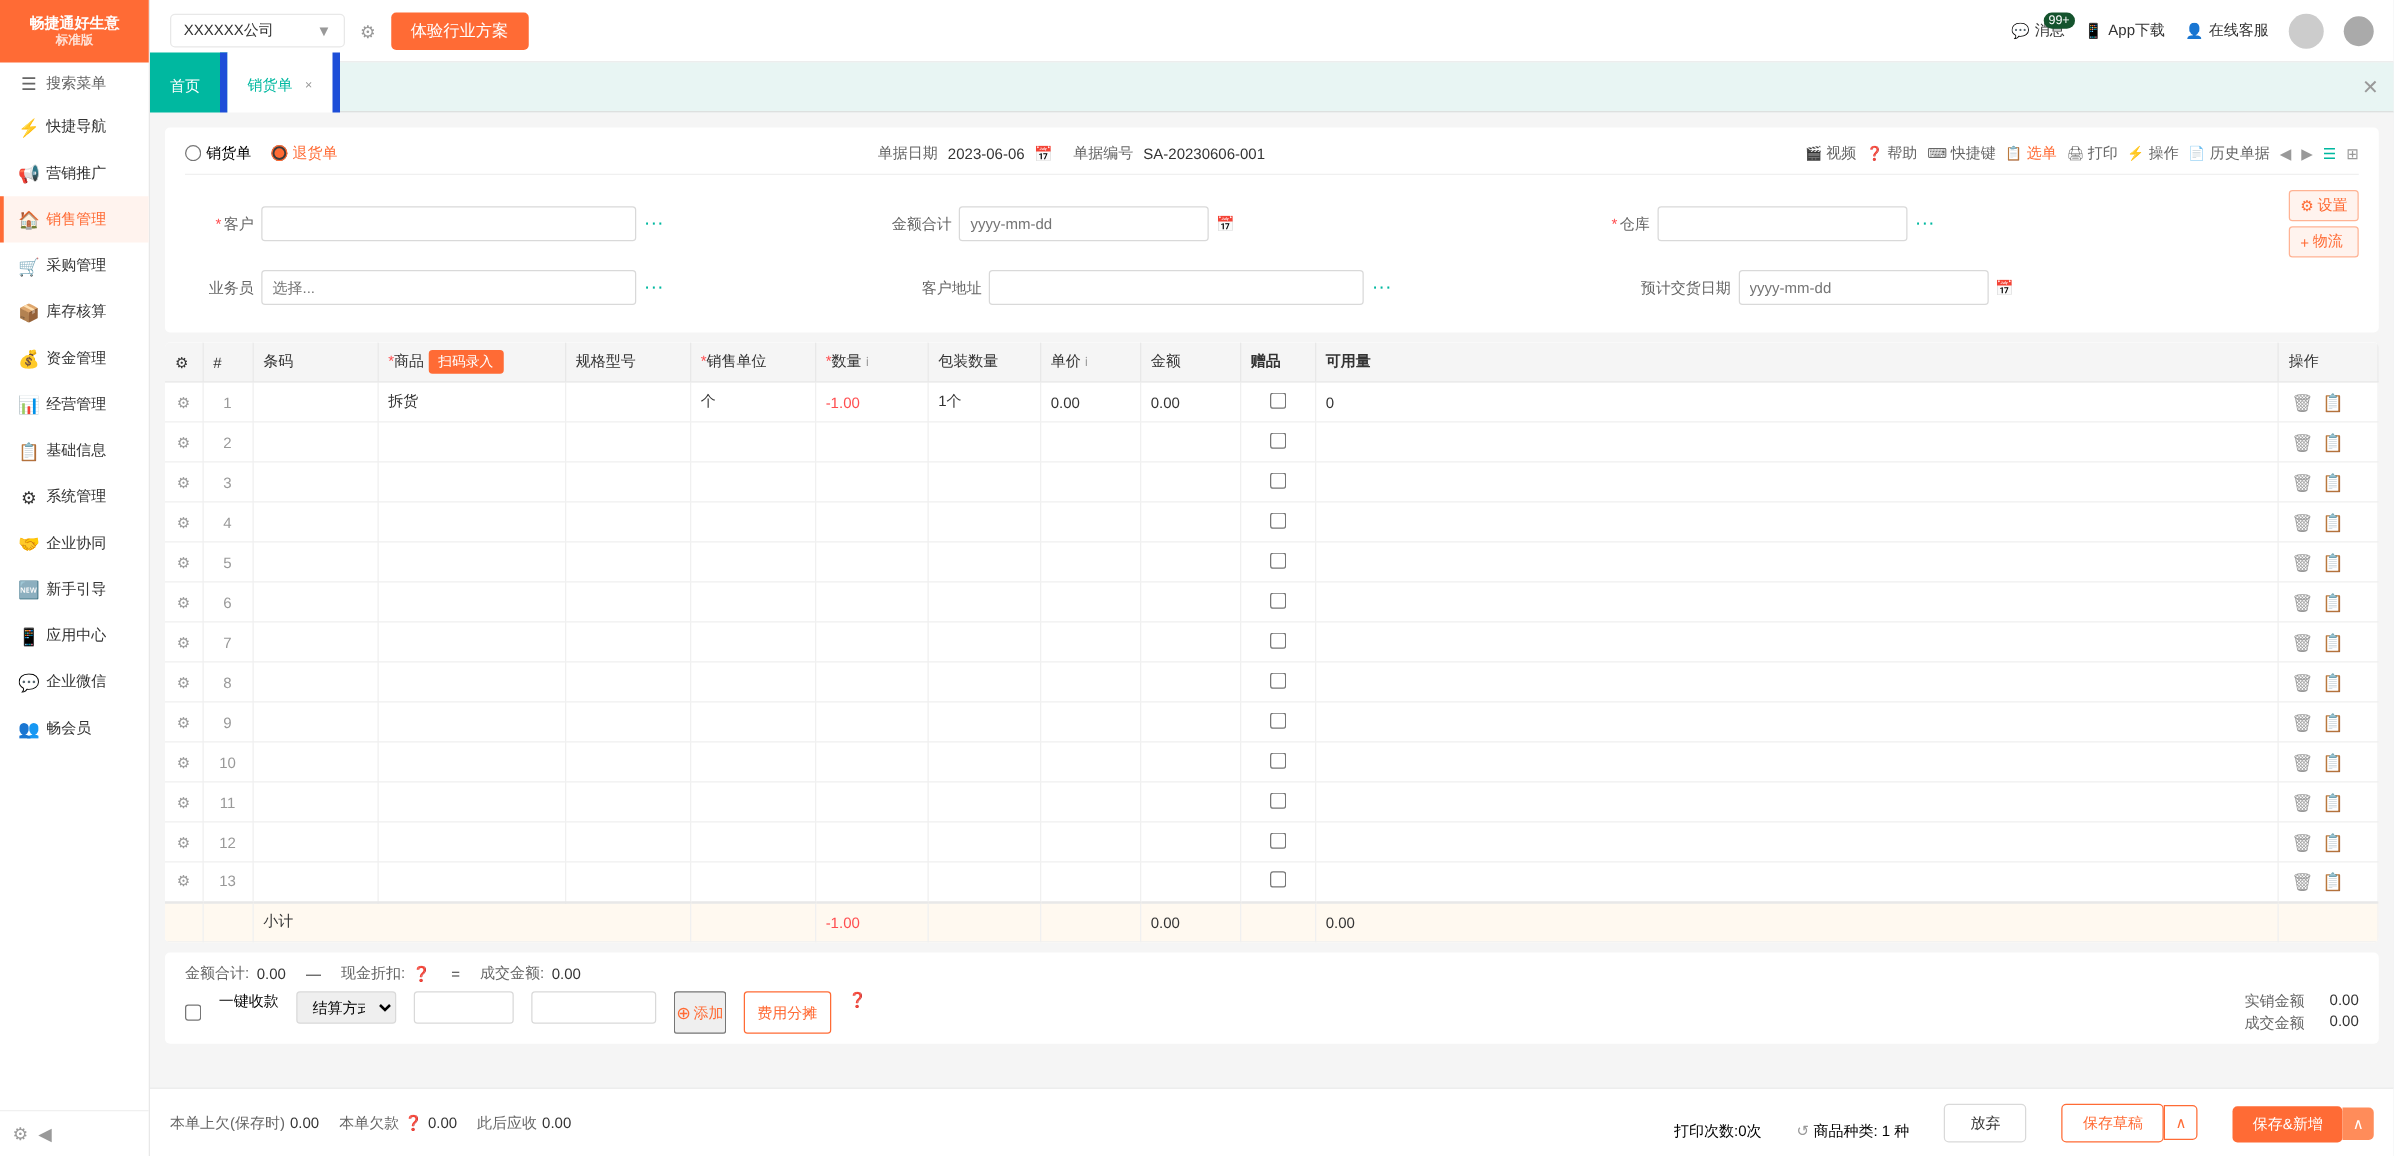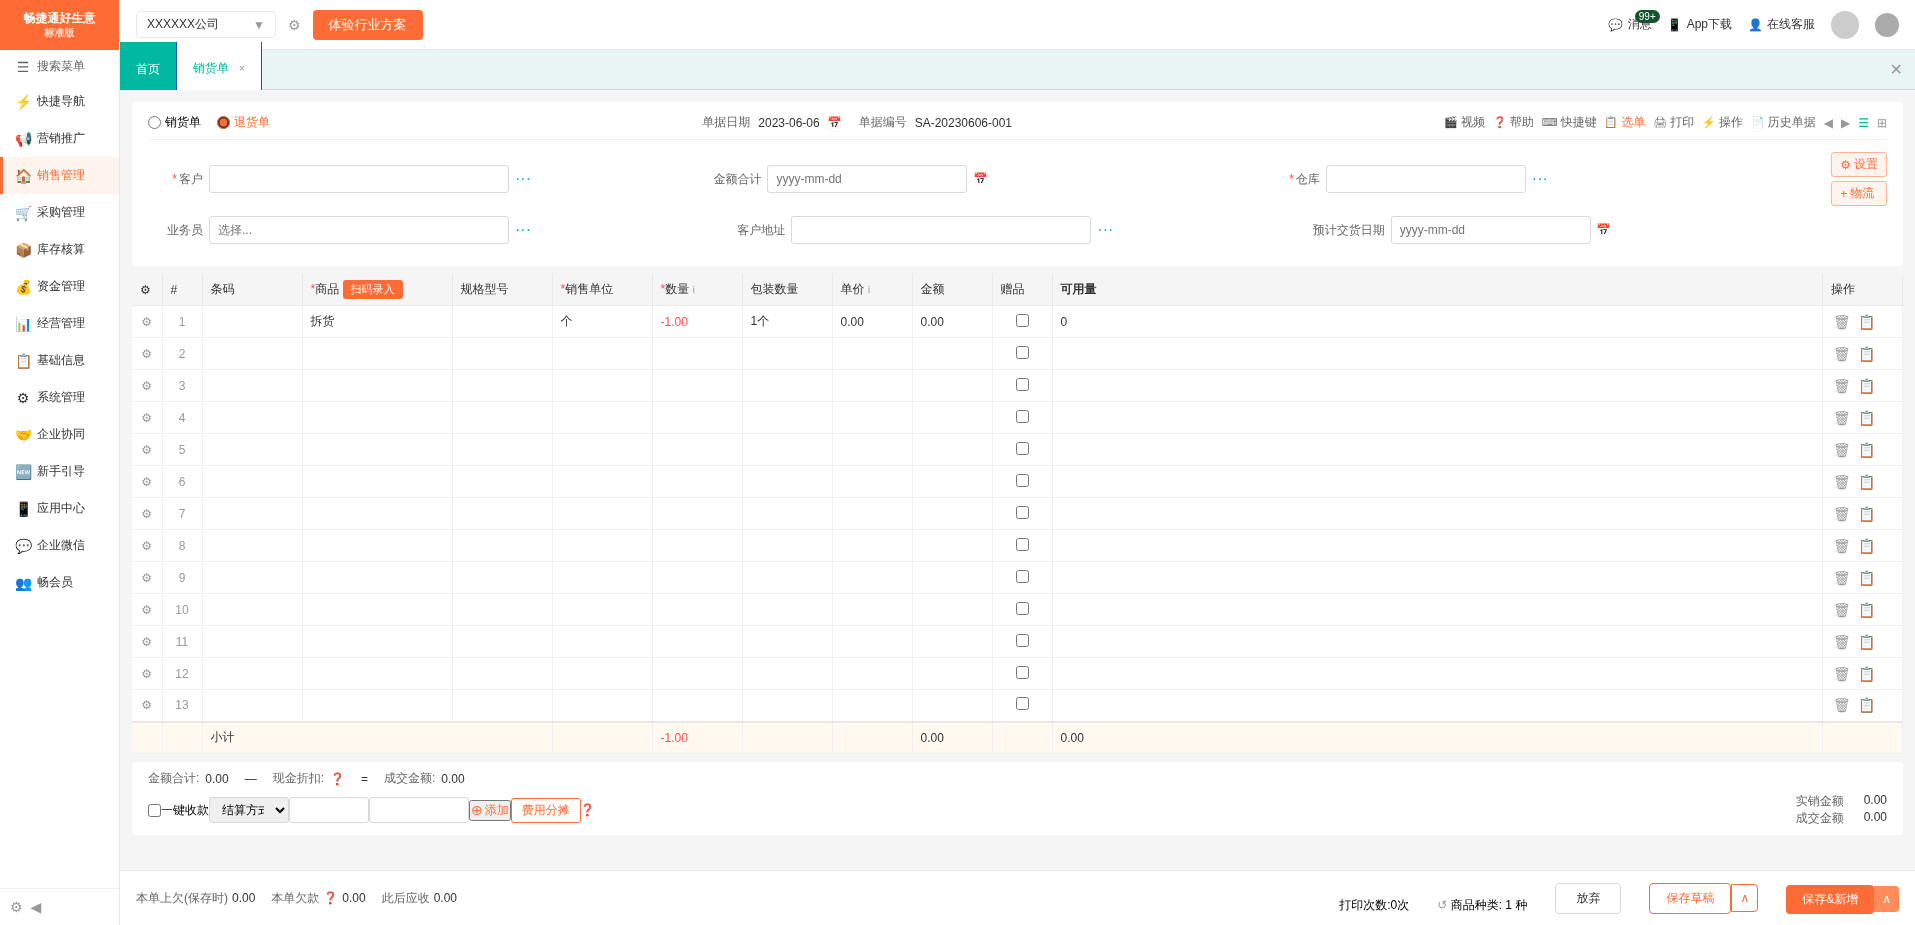--- a/index.html
+++ b/index.html
@@ -25,21 +25,21 @@
     .gear-icon { color: #999; cursor: pointer; font-size: 14px; }
     .trial-btn { background: #ff6b35; color: #fff; border: none; padding: 6px 16px; border-radius: 4px; cursor: pointer; font-size: 13px; }
     .topbar-right { margin-left: auto; display: flex; align-items: center; gap: 16px; }
     .msg-btn { display: flex; align-items: center; gap: 4px; cursor: pointer; color: #333; position: relative; }
     .badge { background: #14532d; color: #fff; font-size: 10px; padding: 1px 4px; border-radius: 8px; position: absolute; top: -6px; right: -8px; }
     .topbar-link { display: flex; align-items: center; gap: 4px; cursor: pointer; color: #333; }
     .avatar { width: 28px; height: 28px; border-radius: 50%; background: #ccc; }
 
     
     .tabbar { height: 40px; background: #e8f5f3; display: flex; align-items: center; padding: 0 0; flex-shrink: 0; border-bottom: 1px solid #d9d9d9; }
-    .tab { padding: 0 16px; height: 56px; display: flex; align-items: center; gap: 6px; cursor: pointer; color: #333; border-right: 1px solid #1d4ed8; }
+    .tab { padding: 0 16px; height: 56px; display: flex; align-items: center; gap: 6px; cursor: pointer; color: #333; border-right: 6px solid #1d4ed8; }
     .tab.active { background: #fff; color: #00b8a0; border-bottom: 2px solid #00b8a0; }
     .tab-home { background: #00b8a0; color: #fff; }
     .tab-close { color: #999; font-size: 10px; margin-left: 4px; cursor: pointer; }
 
     
     .content { flex: 1; overflow-y: auto; padding: 12px; background: #f5f5f5; }
 
     
     .form-card { background: #fff; border-radius: 4px; padding: 12px 16px; margin-bottom: 8px; }
     .form-header { display: flex; align-items: center; gap: 16px; margin-bottom: 12px; padding-bottom: 8px; border-bottom: 1px solid #f0f0f0; }
@@ -75,21 +75,21 @@
     .action-btn { color: #999; cursor: pointer; font-size: 14px; margin: 0 2px; }
     .checkbox-cell { text-align: center; }
 
     
     .footer-section { background: #fff; padding: 8px 16px; border-radius: 4px; margin-bottom: 4px; }
     .footer-row { display: flex; align-items: center; gap: 16px; flex-wrap: wrap; }
     .footer-item { display: flex; align-items: center; gap: 6px; color: #666; }
     .footer-item .value { color: #333; font-weight: 500; }
     .equal-sign { color: #333; }
     .dash-sign { color: #333; }
-    .payment-row { display: flex; align-items: center; gap: 0; padding-top: 6px; }
+    .payment-row { display: flex; gap: 14px; padding-top: 6px; }
     .payment-input { border: 1px solid #d9d9d9; border-radius: 3px; padding: 3px 8px; height: 26px; width: 80px; }
     .add-btn { color: #ff6b35; cursor: pointer; display: flex; align-items: center; gap: 2px; }
     .expense-btn { border: 1px solid #ff6b35; color: #ff6b35; background: #fff; padding: 3px 10px; border-radius: 3px; cursor: pointer; }
     .help-icon { color: #999; cursor: pointer; }
 
     
     .bottom-bar { height: 55px; background: #fff; display: flex; align-items: center; padding: 0 16px; gap: 16px; border-top: 1px solid #e8e8e8; flex-shrink: 0; }
     .bottom-info { display: flex; gap: 16px; flex: 1; color: #666; }
     .bottom-info-item { display: flex; align-items: center; gap: 4px; }
     .bottom-info-item .val { color: #333; }
@@ -319,21 +319,21 @@
             <th style="width:150px;">
               <span style="color:#ff4d4f;">*</span>商品
               <button class="scan-btn">扫码录入</button>
             </th>
             <th style="width:100px;">规格型号</th>
             <th style="width:100px;"><span style="color:#ff4d4f;">*</span>销售单位</th>
             <th style="width:90px;"><span style="color:#ff4d4f;">*</span>数量 <span style="color:#999;font-size:10px;">ℹ</span></th>
             <th style="width:90px;">包装数量</th>
             <th style="width:80px;">单价 <span style="color:#999;font-size:10px;">ℹ</span></th>
             <th style="width:80px;">金额</th>
-            <th style="width:60px;">赠品</th>
+            <th style="width:60px;font-weight:bold;">赠品</th>
             <th style="flex:1;min-width:200px;font-weight:bold;">可用量</th>
             <th style="width:80px;">操作</th>
           </tr>
         </thead>
         <tbody id="table-body">
         <tr>
       <td class="row-num" style="text-align:center;color:#999;">⚙</td>
       <td class="row-num">1</td>
       <td><input style="border: none; width: 100%; outline: none;" value=""></td>
       <td>拆货</td>

